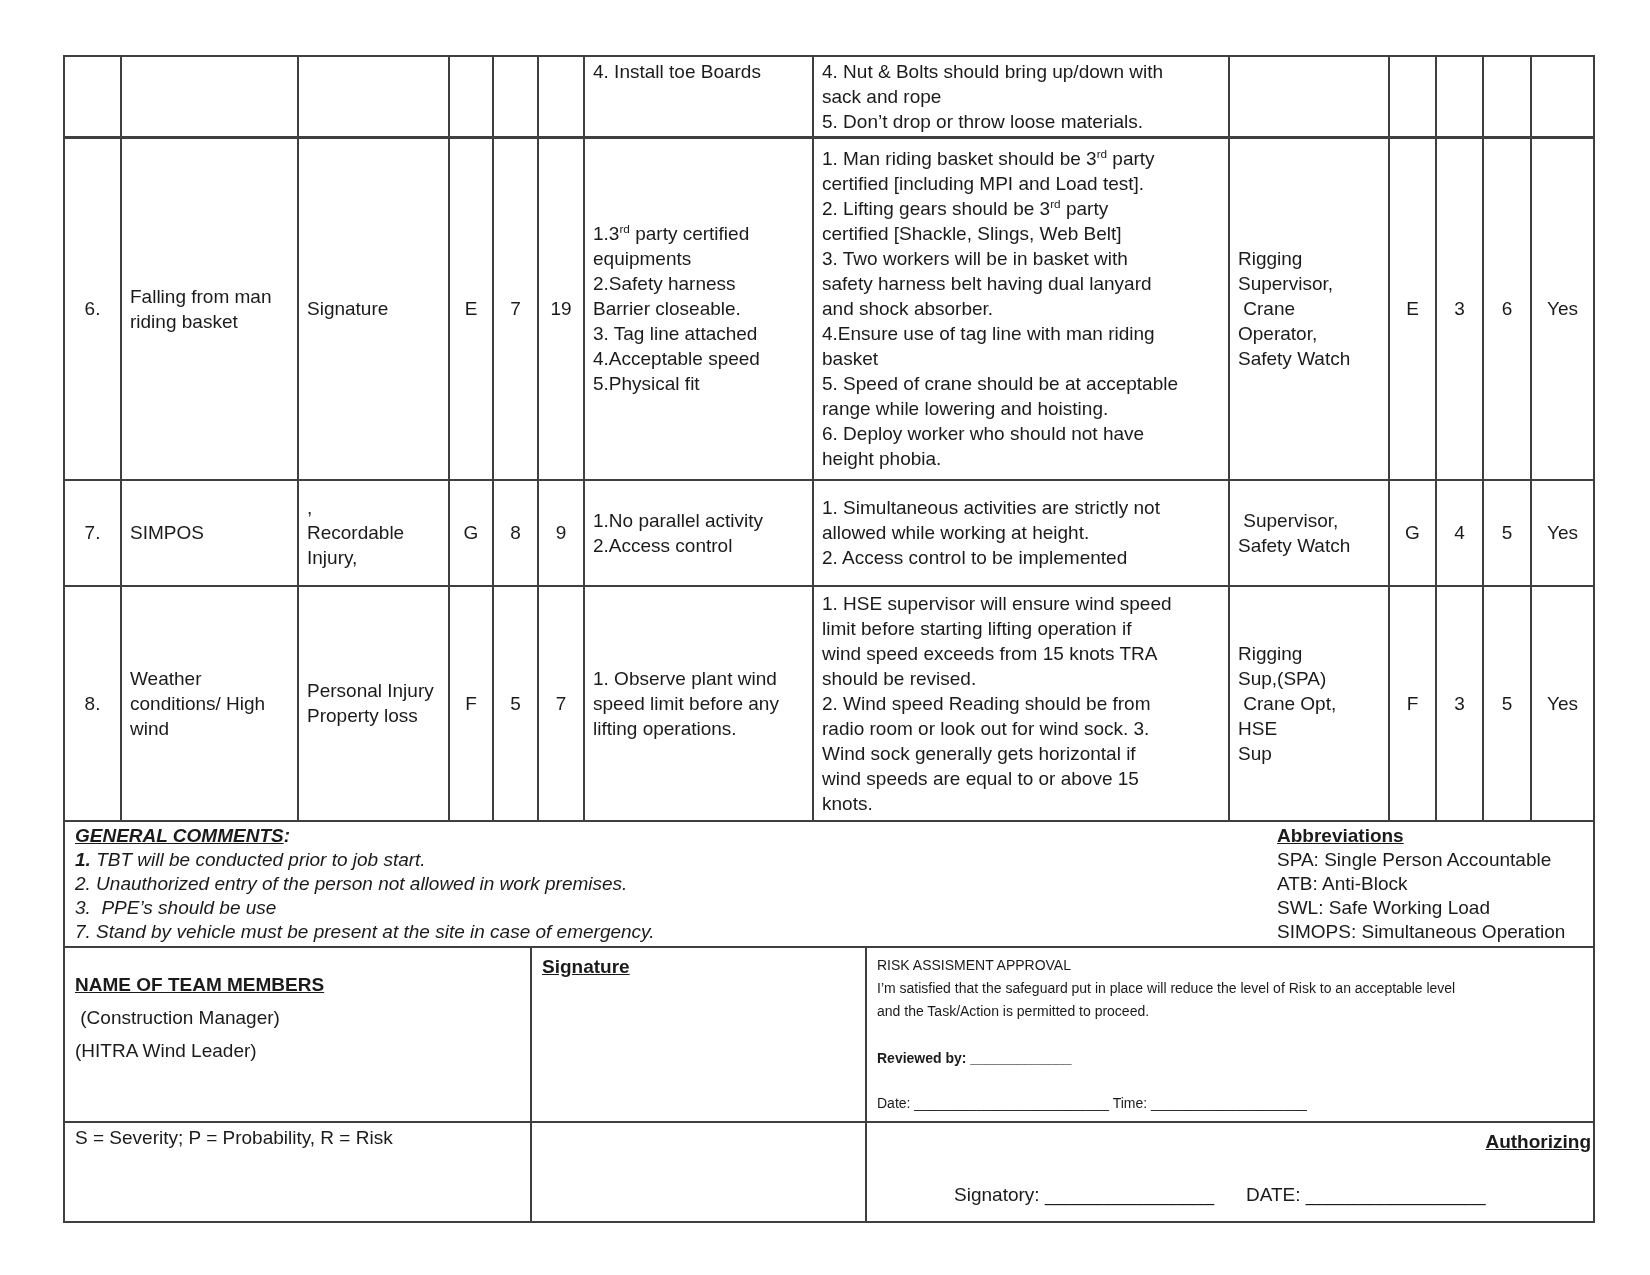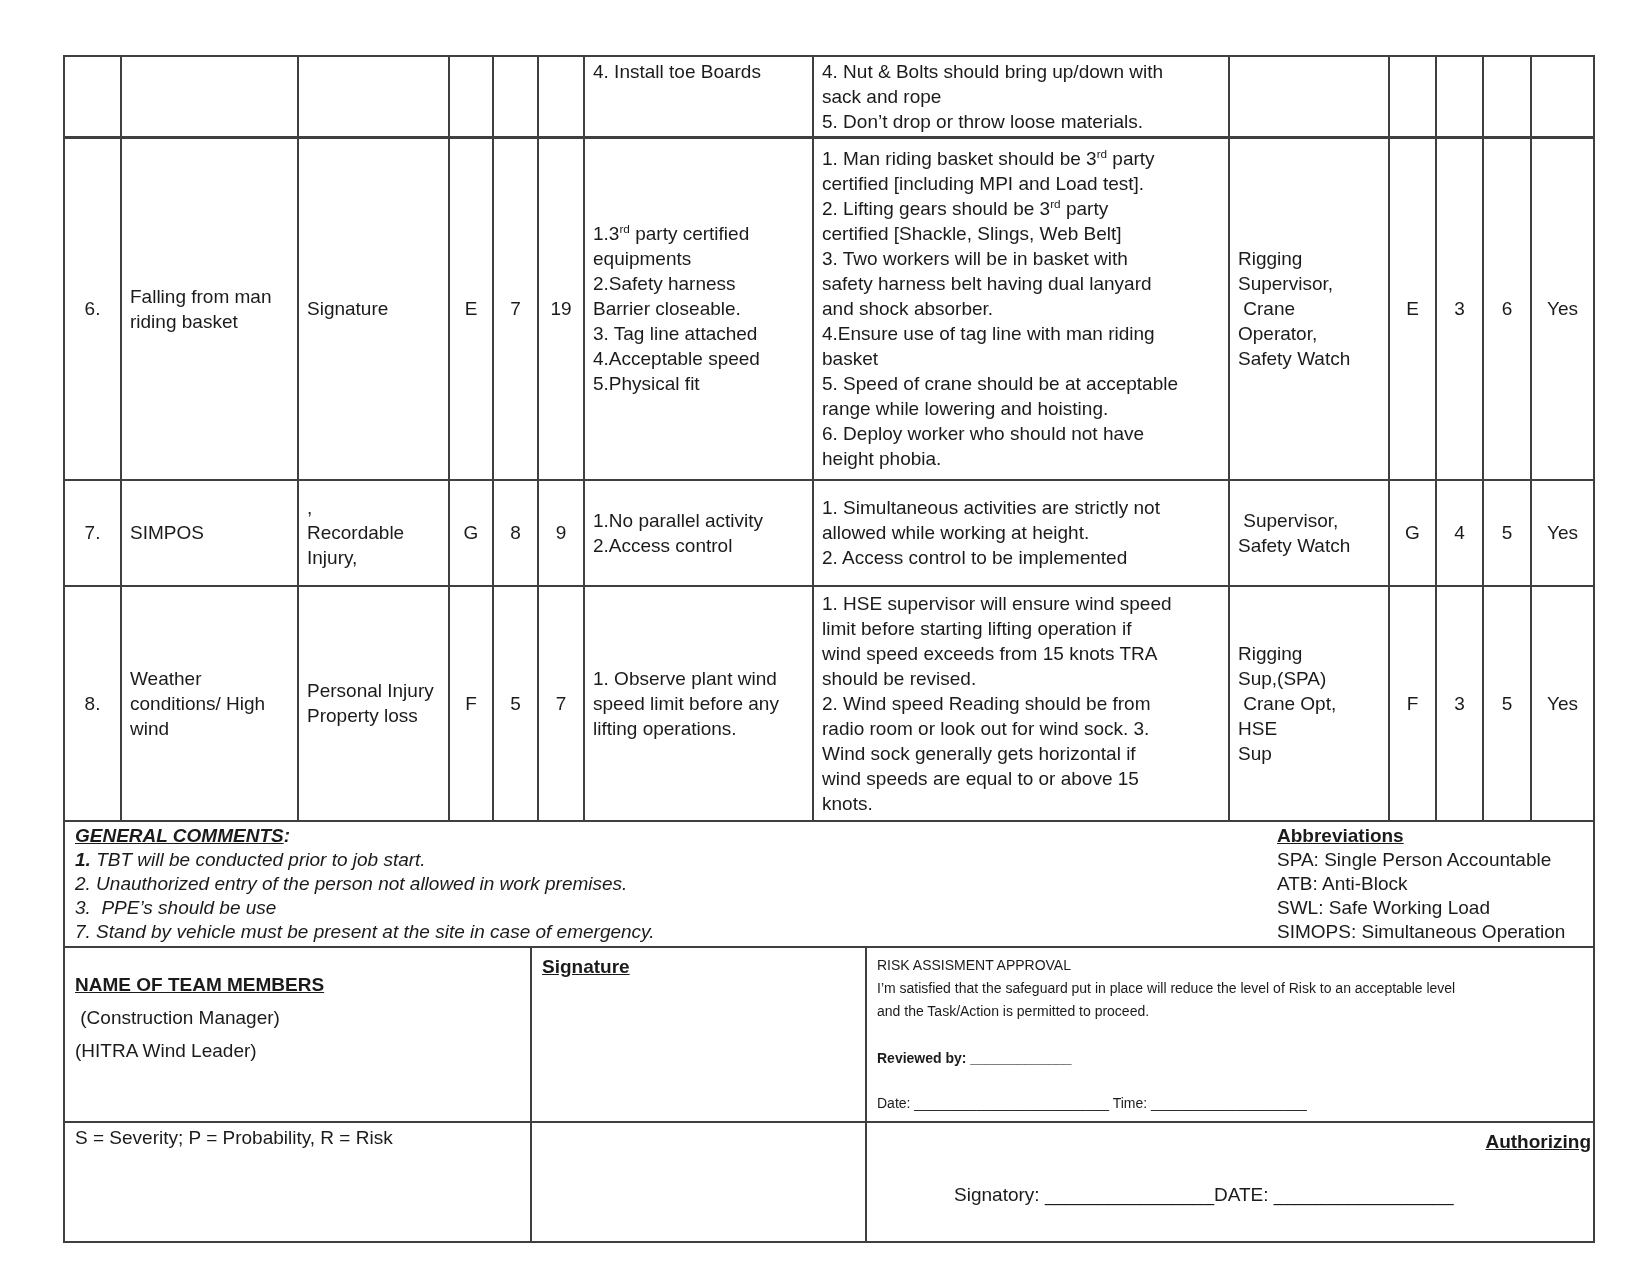--- a/index.html
+++ b/index.html
@@ -36,32 +36,32 @@
   tr.row-comments { height:120px; }
   tr.row-comments td { vertical-align:top; padding:2px 10px; }
 
   .comments-flex { display:flex; justify-content:space-between; }
   .comments-left  { line-height:24px;font-style:italic; }
   .comments-right { line-height:24px; width:306px; flex:0 0 auto; }
 
   
   .bottom-table { margin-top:-2px; }
   tr.row-a { height:152px; }
-  tr.row-b { height:120px; }
+  tr.row-b { height:100px; }
   .bottom-table td { vertical-align:top; }
 
   .cell-team { padding:24px 10px 2px 10px; }
   .team-line { margin-top:8px; line-height:25px; white-space:pre-wrap; }
   .cell-sign { padding:6px 10px; }
   .cell-approval { padding:6px 10px; font-size:14px; line-height:23px; }
   .reviewed { margin-top:24px; }
   .dateline { margin-top:22px; }
   .cell-legend { vertical-align:middle; padding:2px 10px; }
   .cell-auth { padding:6px 2px;text-align:right; }
-  .sig-row { display:flex; margin-top:28px; }
+  .sig-row { display:flex; margin-top:28px;gap:32px; }
   .sig-row .sig { width:345px; flex:0 0 auto; }
 </style>
 </head>
 <body>
 
 <div class="page">
 
   <table class="risk-table">
     <colgroup>
       <col style="width:57px">

